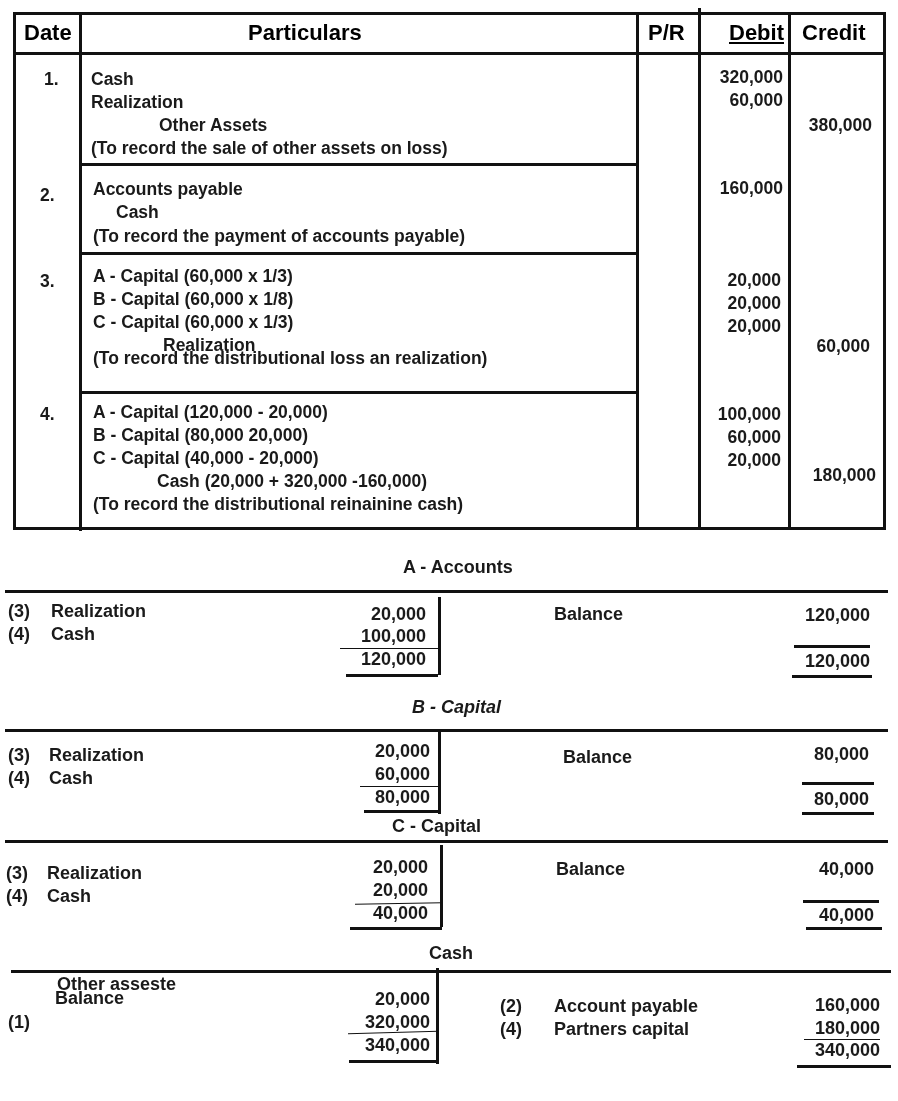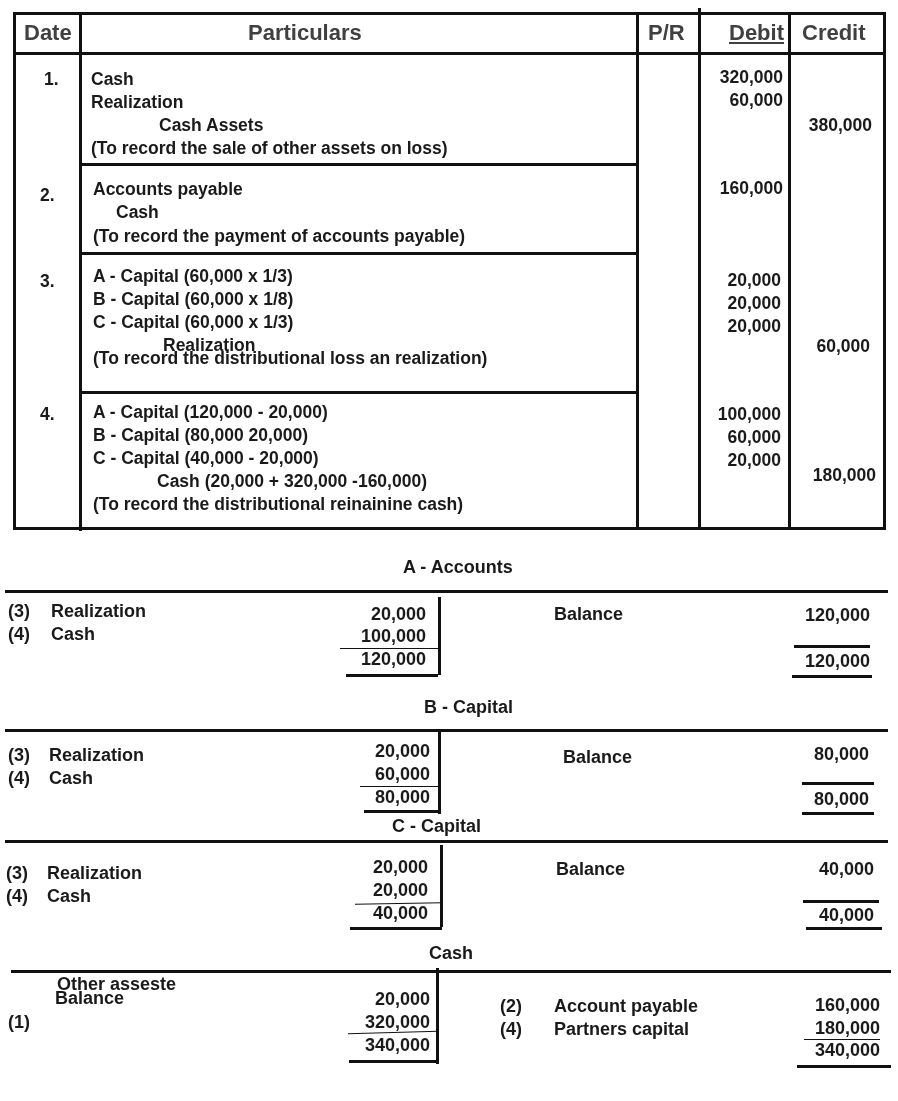--- a/index.html
+++ b/index.html
@@ -1,20 +1,20 @@
 <!DOCTYPE html>
 <html><head>
 <meta charset="utf-8">
 <style>
   html, body { margin: 0; padding: 0; background: #ffffff; }
   body { width: 898px; height: 1101px; position: relative; overflow: hidden;
          font-family: "Liberation Sans", sans-serif; font-weight: bold; color: #1a1a1a; }
   
   .jt-border { position: absolute; background: #111; }
-  .hdr { position: absolute; color: #404040; font-size: 22px; font-weight: bold; top: 20px; }
+  .hdr { position: absolute; color: #000000; font-size: 22px; font-weight: bold; top: 20px; }
   .txt { position: absolute; font-size: 17.5px; line-height: 23px; white-space: nowrap; }
   .num { position: absolute; font-size: 17.5px; line-height: 23px; text-align: right; white-space: nowrap; }
   
   .tt { position: absolute; font-size: 18px; line-height: 23px; white-space: nowrap; }
   .tn { position: absolute; font-size: 18px; line-height: 23px; text-align: right; white-space: nowrap; }
   .line { position: absolute; background: #111; }
 </style>
 </head>
 <body>
 
@@ -39,21 +39,21 @@
   <span class="hdr" style="left:24px;">Date</span>
   <span class="hdr" style="left:248px;">Particulars</span>
   <span class="hdr" style="left:648px;">P/R</span>
   <span class="hdr" style="left:729px;text-decoration:underline;">Debit</span>
   <span class="hdr" style="left:802px;">Credit</span>
 
   <div>
     <span class="txt" style="left:44px;top:68px;">1.</span>
     <span class="txt" style="left:91px;top:68px;">Cash</span>
     <span class="txt" style="left:91px;top:91px;">Realization</span>
-    <span class="txt" style="left:159px;top:114px;">Cash Assets</span>
+    <span class="txt" style="left:159px;top:114px;">Other Assets</span>
     <span class="txt" style="left:91px;top:137px;">(To record the sale of other assets on loss)</span>
     <span class="num" style="right:115px;top:66px;">320,000</span>
     <span class="num" style="right:115px;top:89px;">60,000</span>
     <span class="num" style="right:26px;top:114px;">380,000</span>
   </div>
 
   <div>
     <span class="txt" style="left:40px;top:184px;">2.</span>
     <span class="txt" style="left:93px;top:178px;">Accounts payable</span>
     <span class="txt" style="left:116px;top:201px;">Cash</span>
@@ -102,21 +102,21 @@
   <span class="tn" style="right:472px;top:648px;">120,000</span>
   <div class="line" style="left:346px;top:674px;width:92px;height:3px;"></div>
   <span class="tt" style="left:554px;top:603px;">Balance</span>
   <span class="tn" style="right:28px;top:604px;">120,000</span>
   <div class="line" style="left:794px;top:645px;width:76px;height:3px;"></div>
   <span class="tn" style="right:28px;top:650px;">120,000</span>
   <div class="line" style="left:792px;top:675px;width:80px;height:3px;"></div>
 </div>
 
 <div>
-  <span class="tt" style="left:424px;top:696px;">B - Capital</span>
+  <span class="tt" style="left:412px;top:696px;font-style:italic;">B - Capital</span>
   <div class="line" style="left:5px;top:729px;width:883px;height:3px;"></div>
   <div class="line" style="left:438px;top:729px;width:3px;height:85px;"></div>
   <span class="tt" style="left:8px;top:744px;">(3)</span>
   <span class="tt" style="left:49px;top:744px;">Realization</span>
   <span class="tn" style="right:468px;top:740px;">20,000</span>
   <span class="tt" style="left:8px;top:767px;">(4)</span>
   <span class="tt" style="left:49px;top:767px;">Cash</span>
   <span class="tn" style="right:468px;top:763px;">60,000</span>
   <div class="line" style="left:360px;top:786px;width:80px;height:1px;"></div>
   <span class="tn" style="right:468px;top:786px;">80,000</span>

